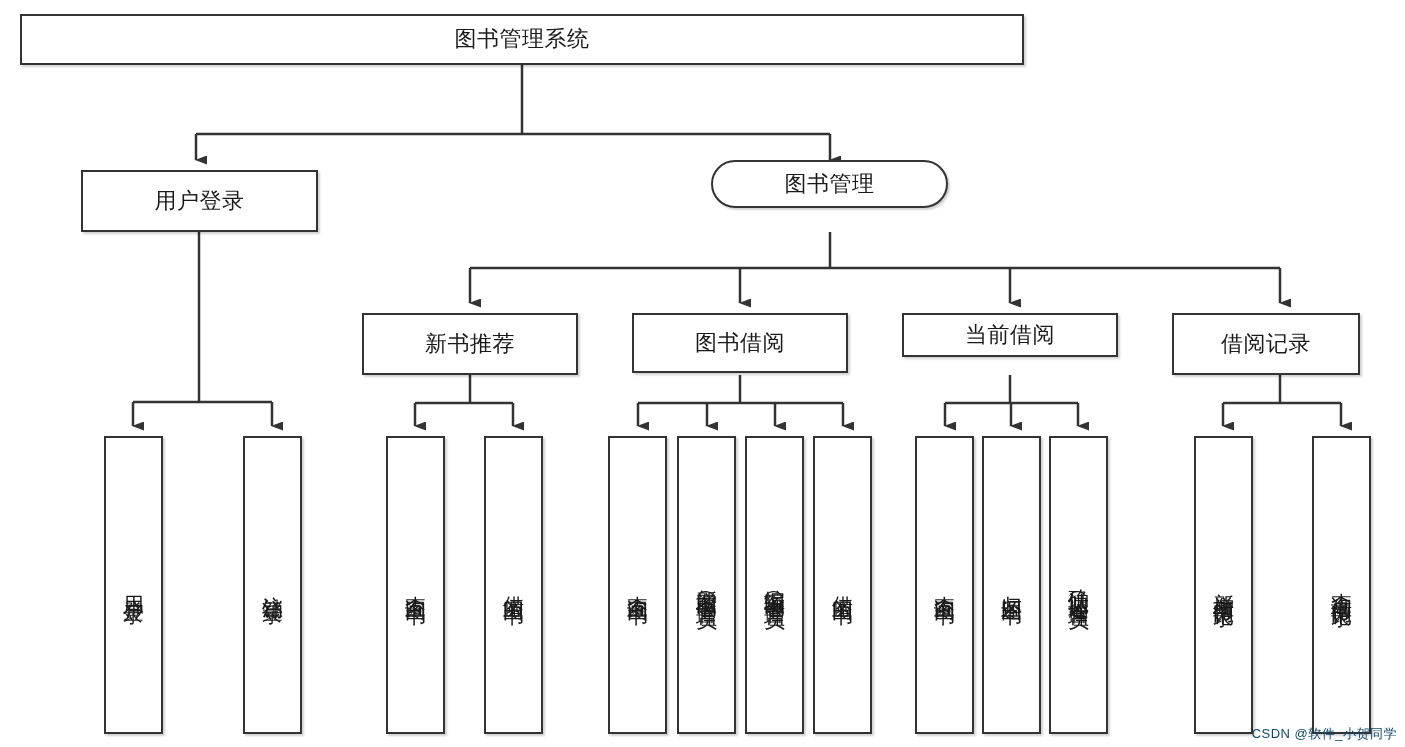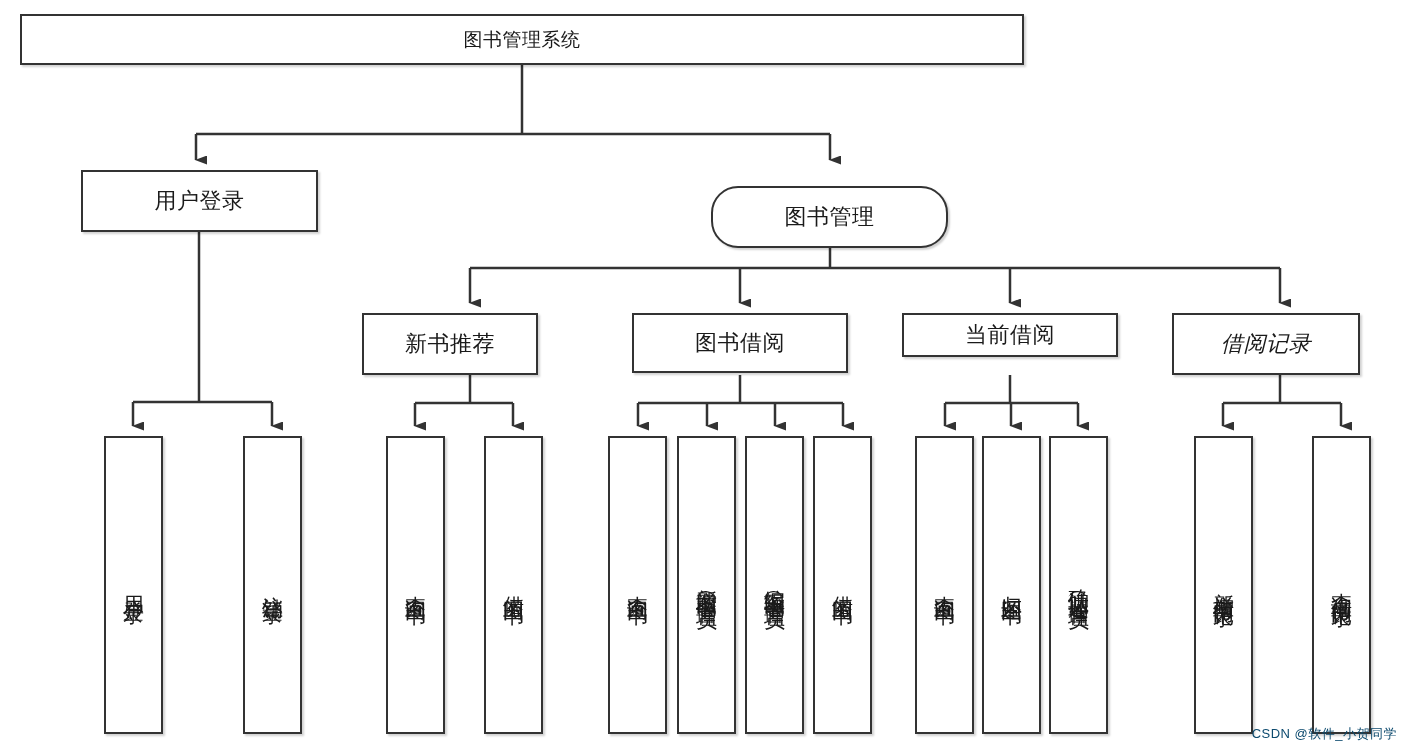--- a/index.html
+++ b/index.html
@@ -51,21 +51,21 @@
     justify-content: center;
   }
   .node.vert .label {
     writing-mode: vertical-rl;
     text-orientation: upright;
     font-size: 21px;
     letter-spacing: 3px;
     line-height: 1.05;
     max-height: 100%;
   }
-  .node.root .label { font-size: 19px; }
+  .node.root .label { font-size: 22px; }
   .watermark {
     position: absolute;
     right: 8px;
     bottom: 4px;
     font-size: 13px;
     color: #0c4a6e;
     letter-spacing: 0.5px;
     white-space: nowrap;
     user-select: none;
   }
@@ -125,34 +125,34 @@
     </g>
   </svg>
 
   <div class="node horiz root" style="left:20px; top:14px; width:1004px; height:51px;">
     <span class="label">图书管理系统</span>
   </div>
 
   <div class="node horiz" style="left:81px; top:170px; width:237px; height:62px;">
     <span class="label">用户登录</span>
   </div>
-  <div class="node horiz" style="left:711px; top:186px; width:237px; height:62px;border-radius:27px;">
+  <div class="node horiz" style="left:711px; top:160px; width:237px; height:48px;border-radius:27px;">
     <span class="label">图书管理</span>
   </div>
 
-  <div class="node horiz" style="left:362px; top:313px; width:176px; height:62px;">
+  <div class="node horiz" style="left:362px; top:313px; width:216px; height:62px;">
     <span class="label">新书推荐</span>
   </div>
   <div class="node horiz" style="left:632px; top:313px; width:216px; height:60px;">
     <span class="label">图书借阅</span>
   </div>
   <div class="node horiz" style="left:902px; top:313px; width:216px; height:44px;">
     <span class="label">当前借阅</span>
   </div>
-  <div class="node horiz" style="left:1172px; top:313px; width:188px; height:62px;font-style:italic;">
+  <div class="node horiz" style="left:1172px; top:313px; width:188px; height:62px;">
     <span class="label">借阅记录</span>
   </div>
 
   <div class="node vert" style="left:104px; top:436px; width:59px; height:298px;">
     <span class="label">用户登录</span>
   </div>
   <div class="node vert" style="left:243px; top:436px; width:59px; height:298px;">
     <span class="label">注销登录</span>
   </div>
 

